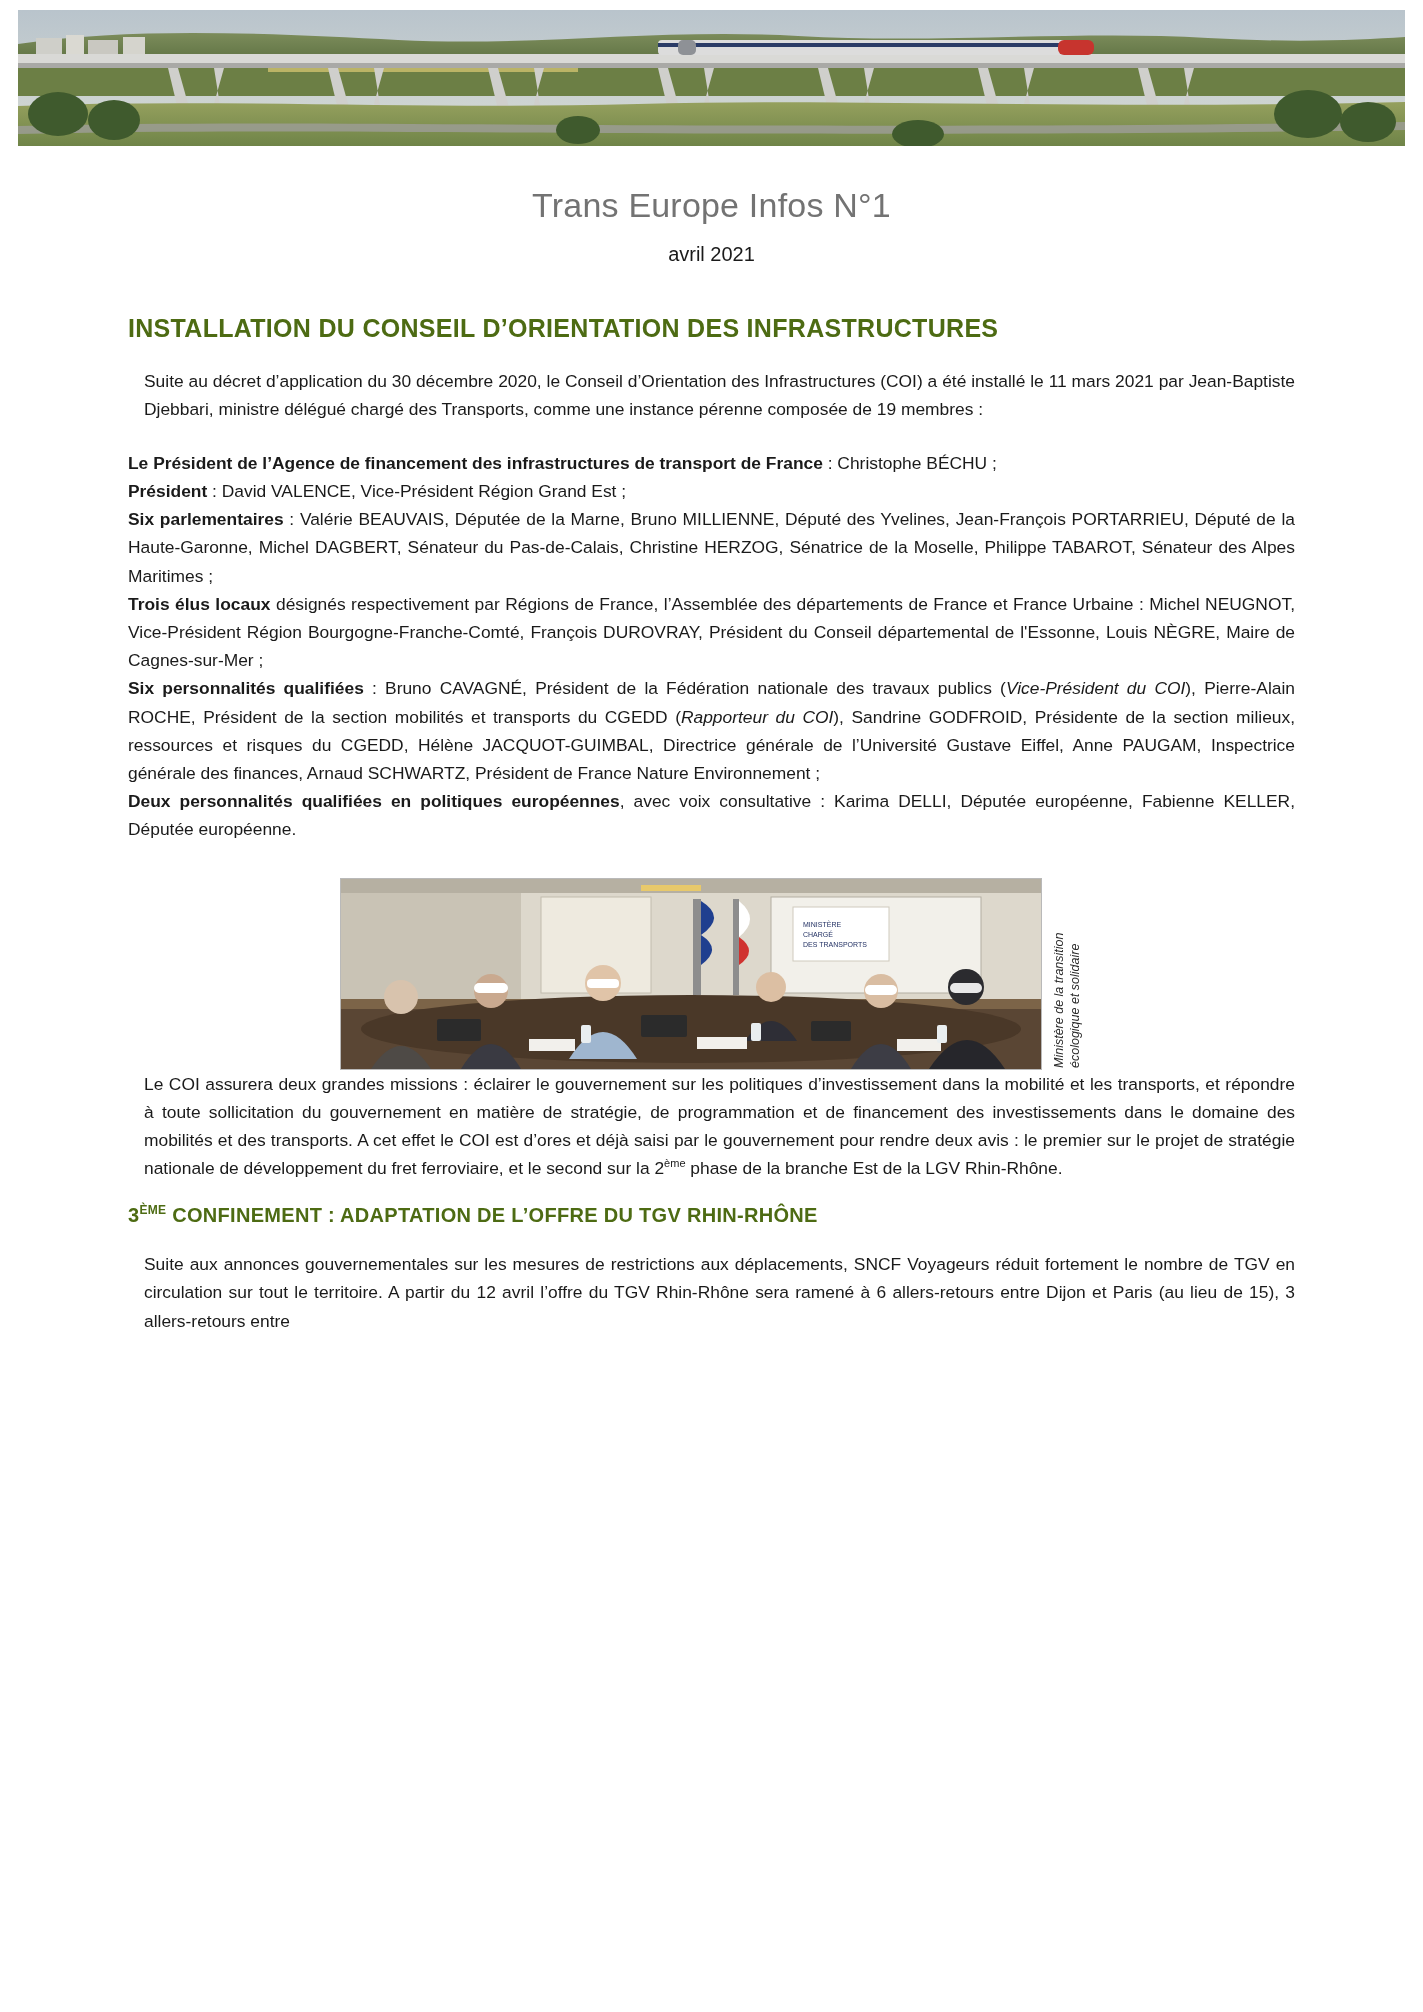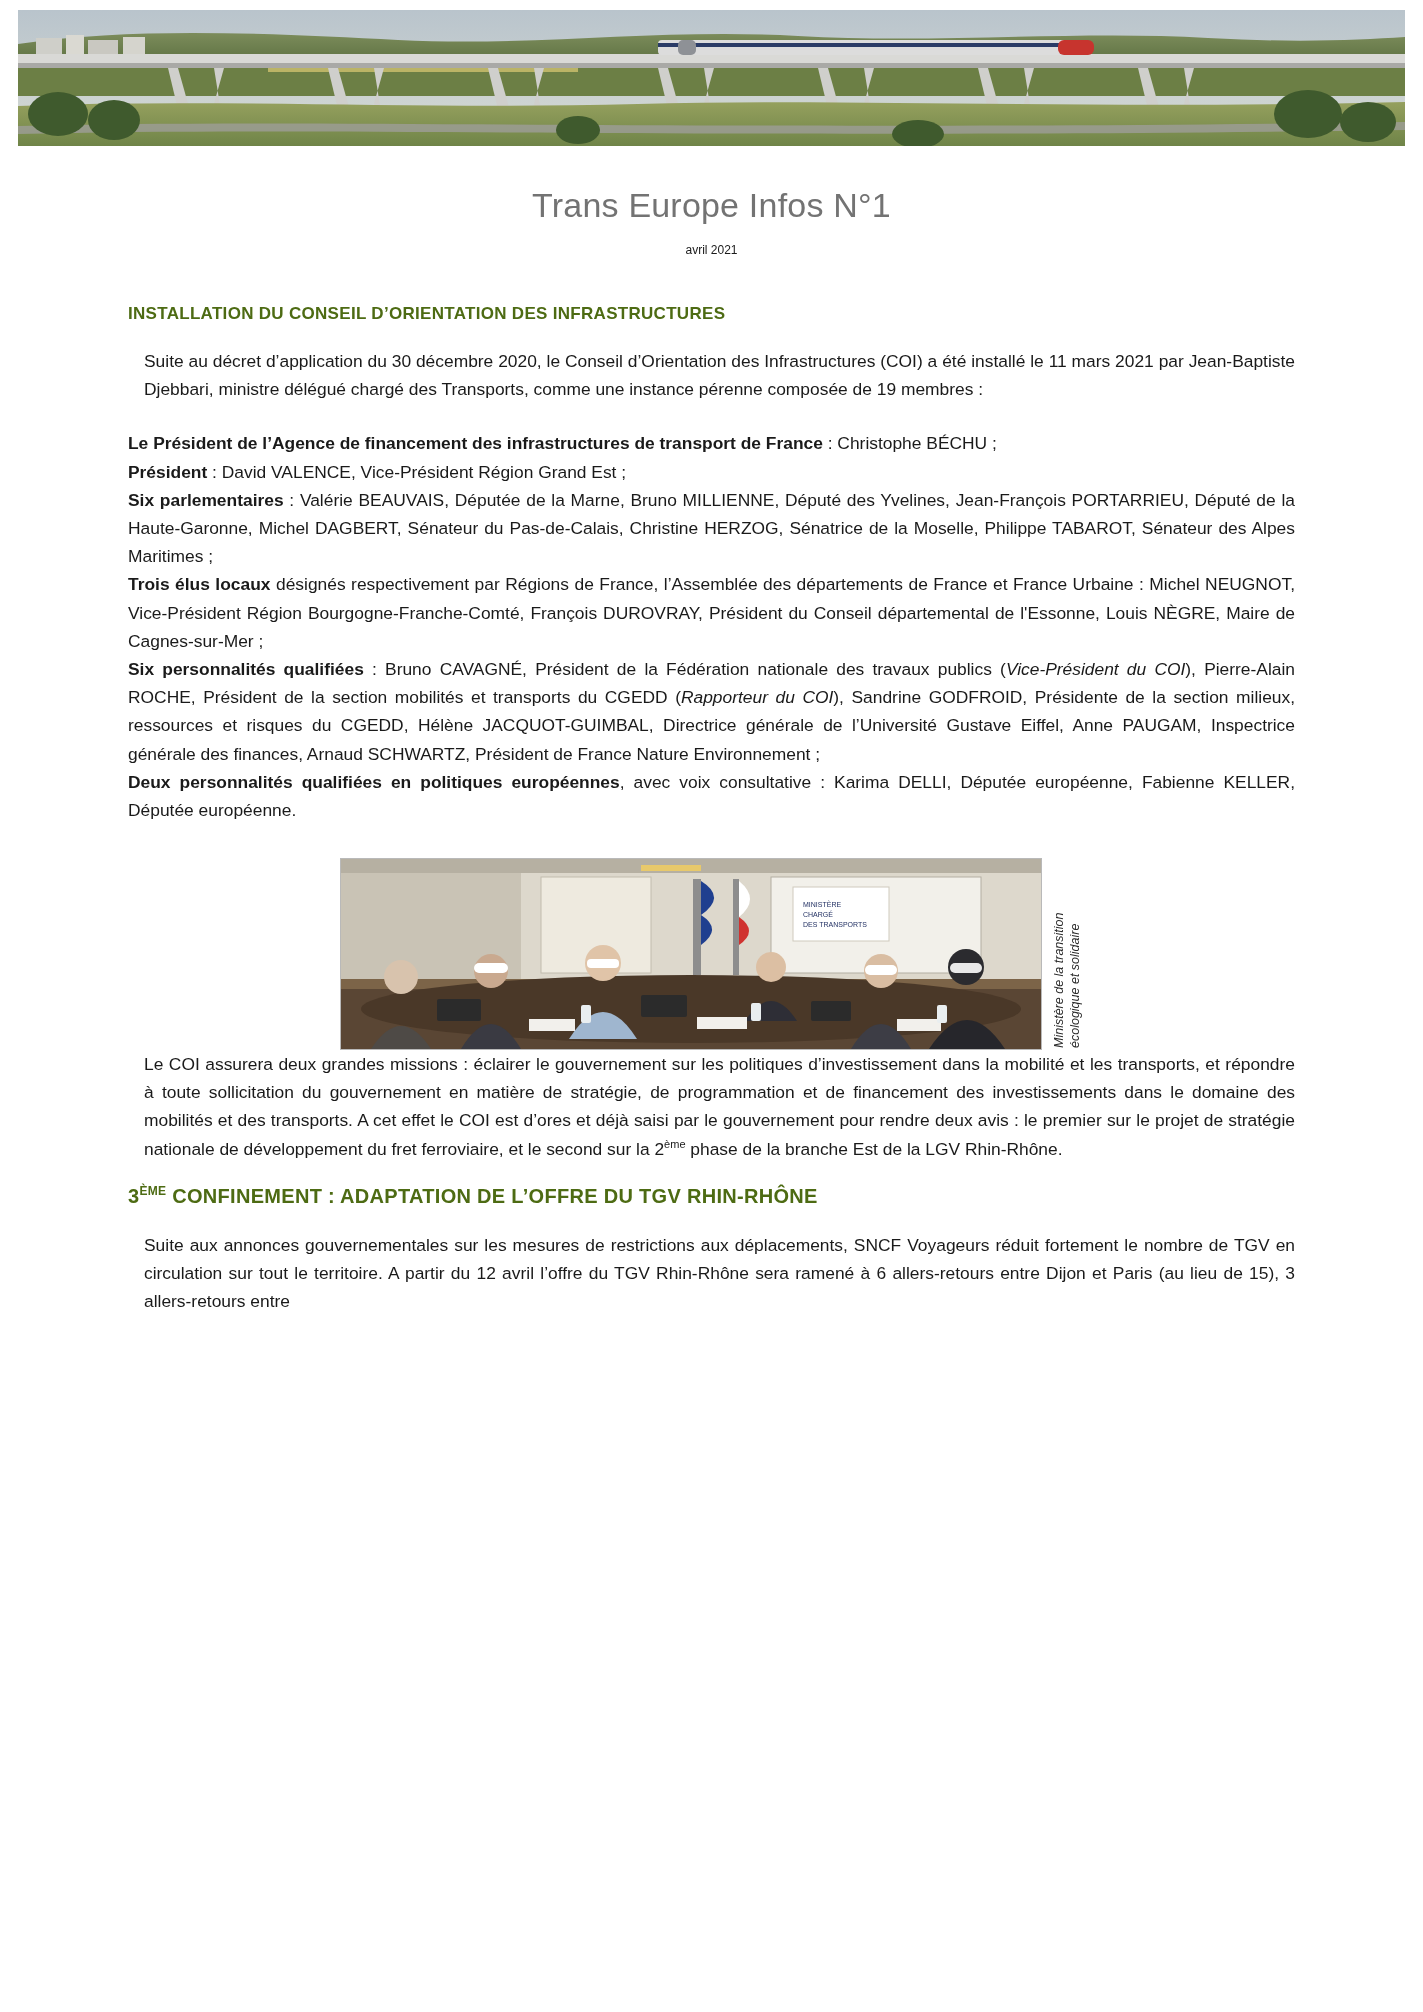--- a/index.html
+++ b/index.html
@@ -36,33 +36,33 @@
   .doc-title {
     text-align: center;
     font-size: 34px;
     color: #737373;
     margin: 40px 0 0 0;
     font-weight: 400;
     letter-spacing: .2px;
   }
   .doc-date {
     text-align: center;
-    font-size: 12px;
+    font-size: 20px;
     color: #1a1a1a;
     margin: 18px 0 0 0;
   }
 
   .content {
     padding: 0 128px 0 128px;
     margin-top: 46px;
   }
 
   h2.section-title {
     color: #4d6b13;
-    font-size: 17px;
+    font-size: 25px;
     font-weight: 600;
     letter-spacing: .3px;
     margin: 0 0 22px 0;
     line-height: 1.3;
   }
   h2.section-title.second {
     margin-top: 20px;
     font-size: 20px;
   }
   h2.section-title sup { font-size: 12px; }

